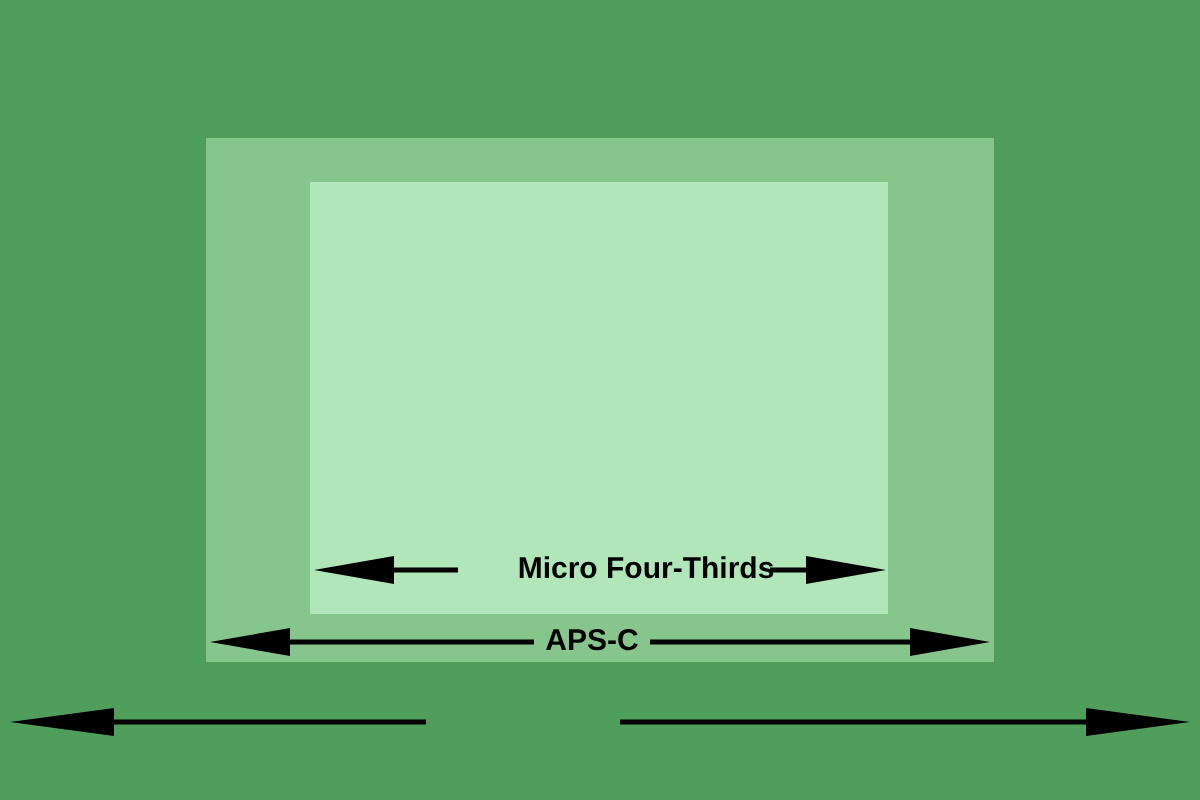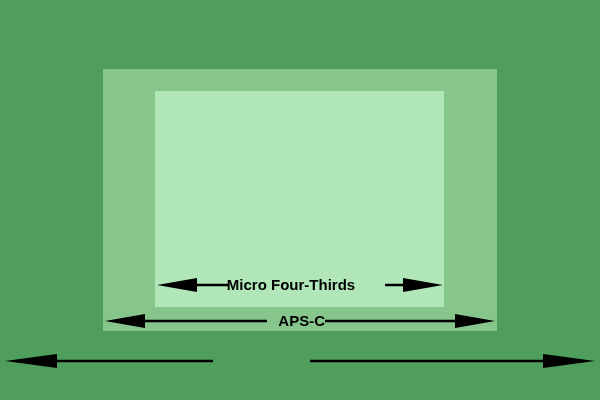--- a/index.html
+++ b/index.html
@@ -26,31 +26,31 @@
 <div class="rect" id="aps"></div>
 <div class="rect" id="mft"></div>
 
 <div class="arrow-row" style="left:157px; top:273px; width:286px;">
   <svg width="286" height="24">
     <polygon points="0,12 40,5 40,19" fill="#000"></polygon>
     <line x1="38" y1="12" x2="72" y2="12" stroke="#000" stroke-width="2.5"></line>
     <line x1="228" y1="12" x2="250" y2="12" stroke="#000" stroke-width="2.5"></line>
     <polygon points="286,12 246,5 246,19" fill="#000"></polygon>
   </svg>
-  <span class="label" style="left:56px; width:156px;">Micro Four-Thirds</span>
+  <span class="label" style="left:88px; width:156px;">Micro Four-Thirds</span>
 </div>
 
 <div class="arrow-row" style="left:105px; top:309px; width:390px;">
   <svg width="390" height="24">
     <polygon points="0,12 40,5 40,19" fill="#000"></polygon>
     <line x1="38" y1="12" x2="162" y2="12" stroke="#000" stroke-width="2.5"></line>
     <line x1="220" y1="12" x2="352" y2="12" stroke="#000" stroke-width="2.5"></line>
     <polygon points="390,12 350,5 350,19" fill="#000"></polygon>
   </svg>
-  <span class="label" style="left:162px; width:58px;text-align:right;">APS-C</span>
+  <span class="label" style="left:162px; width:58px;">APS-C</span>
 </div>
 
 <div class="arrow-row" style="left:5px; top:349px; width:590px;">
   <svg width="590" height="24">
     <polygon points="0,12 52,5 52,19" fill="#000"></polygon>
     <line x1="50" y1="12" x2="208" y2="12" stroke="#000" stroke-width="2.5"></line>
     <line x1="305" y1="12" x2="540" y2="12" stroke="#000" stroke-width="2.5"></line>
     <polygon points="590,12 538,5 538,19" fill="#000"></polygon>
   </svg>
 </div>

